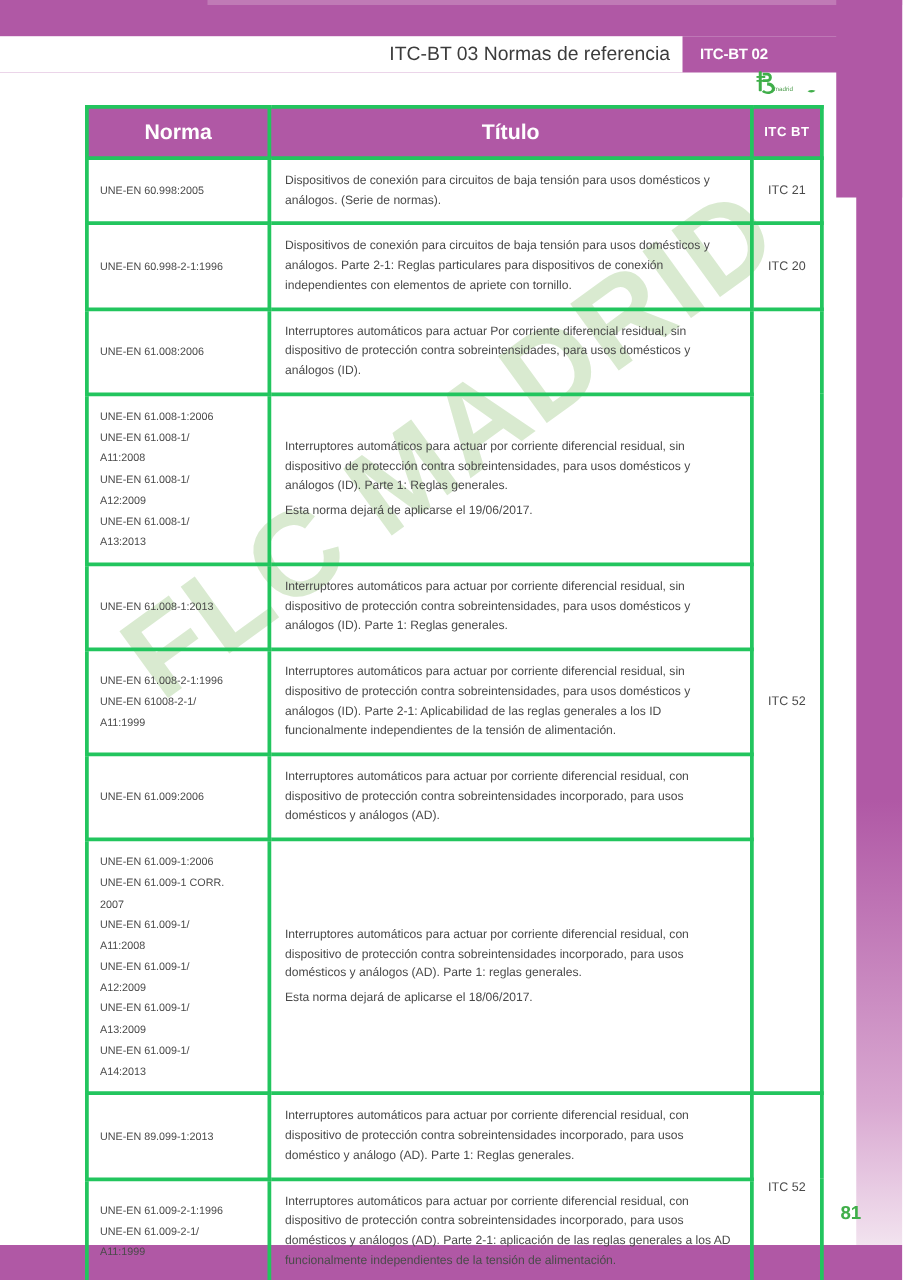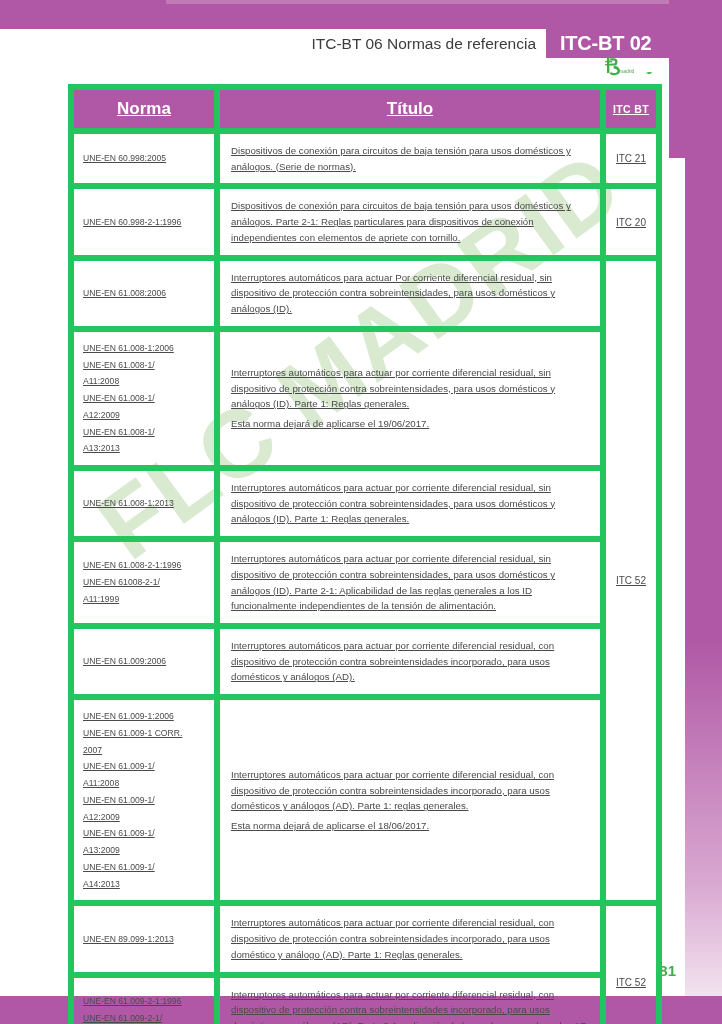--- a/index.html
+++ b/index.html
@@ -56,21 +56,21 @@
     text-align: right;
     color: #3c3c3c;
     font-size: 15.5px;
     white-space: nowrap;
   }
   .header-code {
     position: absolute; left: 560px; top: 29px; width: 110px; height: 29px;
     line-height: 29px;
     text-align: left;
     color: #ffffff;
-    font-size: 20px;
+    font-size: 12px;
     font-weight: bold;
     letter-spacing: -0.2px;
   }
 
   
   .logo {
     position: absolute; left: 604px; top: 56px; width: 52px; height: 24px;
   }
 
   
@@ -94,23 +94,22 @@
   .table-wrap {
     position: absolute; left: 68px; top: 84px; width: 590px;
     z-index: 2;
   }
   table.norms {
     border-collapse: collapse;
     width: 590px;
     table-layout: fixed;
   }
   table.norms th, table.norms td {
-    border: 6px solid #22c55e;
+    border: 3px solid #22c55e;
     vertical-align: middle;
-    text-decoration: underline;
   }
   thead th {
     background: #b058a5;
     color: #ffffff;
     border: 1px solid #5d3257;
     font-weight: bold;
     padding: 9px 4px;
     text-align: center;
   }
   th.c-norma { width: 146px; font-size: 17px; }
@@ -133,38 +132,38 @@
   td.titulo p { margin: 0; }
   td.titulo p + p { margin-top: 4px; }
   td.itc {
     text-align: center;
     font-size: 10px;
     color: #4a4a4a;
   }
 
   
   .page-num {
-    position: absolute; right: 46px; bottom: 45px;
+    position: absolute; right: 33px; bottom: 45px;
     color: #3fae49;
     font-size: 15px;
     font-weight: bold;
   }
 </style>
 </head>
 <body>
 
 <div id="page">
 
   <div class="band-top">
     <div class="band-top-inner"></div>
   </div>
 
   <div class="header-bar"></div>
   <div class="header-white"></div>
-  <div class="header-title">ITC-BT 06 Normas de referencia</div>
+  <div class="header-title">ITC-BT 03 Normas de referencia</div>
   <div class="header-code">ITC-BT 02</div>
 
   <div class="right-strip"></div>
   <div class="side-tab">
     
   </div>
 
   <div class="logo">
     <svg viewBox="0 0 52 24" width="52" height="24" aria-hidden="true">
       <g fill="#3fae49">

